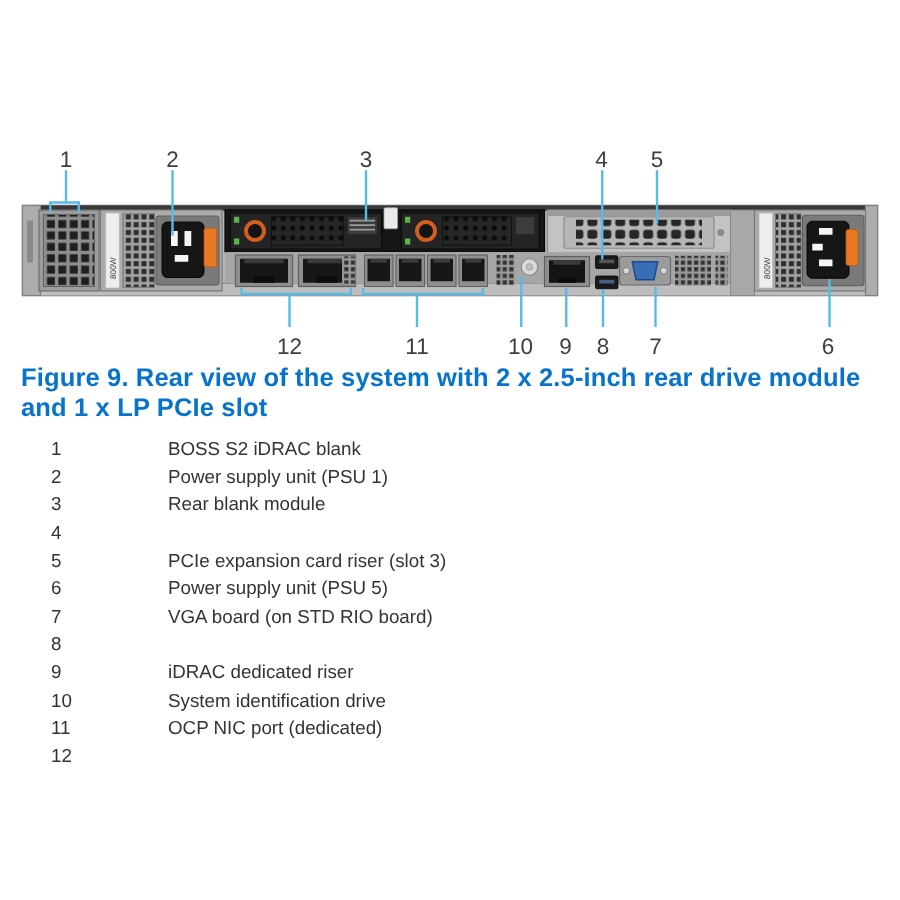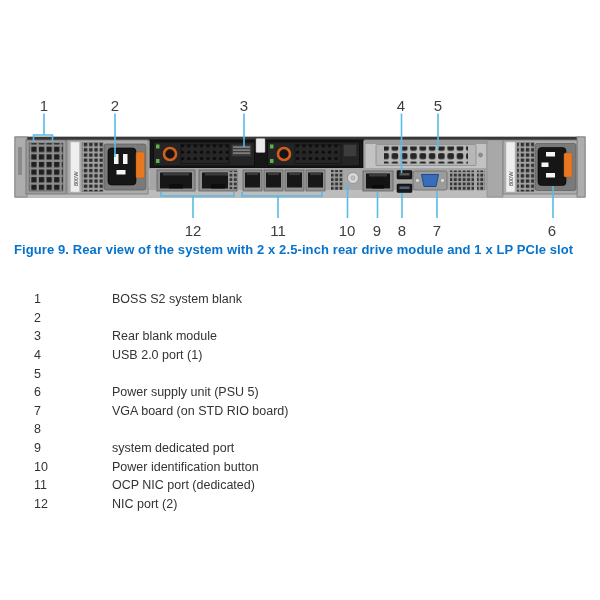--- a/index.html
+++ b/index.html
@@ -2,21 +2,21 @@
 <html><head>
 <meta charset="utf-8">
 <style>
   html,body{margin:0;padding:0;background:#fff;}
   #page{position:relative;width:600px;height:600px;background:#fff;overflow:hidden;
         font-family:"Liberation Sans",sans-serif;}
   #rear-view{position:absolute;left:0;top:85px;}
   svg text{font-family:"Liberation Sans",sans-serif;}
   .callout-num{font-size:15px;fill:#3e3e3e;}
   #figure-caption{position:absolute;left:14px;top:242px;width:580px;
-        font-size:13px;font-weight:bold;color:#0673cc;letter-spacing:0.1px;}
+        font-size:17px;font-weight:bold;color:#0673cc;letter-spacing:0.1px;}
   #legend{position:absolute;left:0;top:290px;width:100%;font-size:12.5px;color:#333;}
   .legend-row{display:flex;height:18.6px;align-items:center;}
   .legend-row .num{margin-left:34px;width:78px;flex:0 0 78px;}
   .legend-row .desc{flex:1;}
 </style>
 </head>
 <body>
 
 <div id="page">
 
@@ -220,58 +220,58 @@
       <text class="callout-num" x="437" y="151">7</text>
       <text class="callout-num" x="552" y="151">6</text>
     </g>
   </svg>
 
   <div id="figure-caption">Figure 9. Rear view of the system with 2 x 2.5-inch rear drive module and 1 x LP PCIe slot</div>
 
   <div id="legend">
     <div class="legend-row">
       <span class="num">1</span>
-      <span class="desc">BOSS S2 system blank</span>
+      <span class="desc">BOSS S2 iDRAC blank</span>
     </div>
     <div class="legend-row">
       <span class="num">2</span>
+      <span class="desc">Power supply unit (PSU 1)</span>
     </div>
     <div class="legend-row">
       <span class="num">3</span>
       <span class="desc">Rear blank module</span>
     </div>
     <div class="legend-row">
       <span class="num">4</span>
-      <span class="desc">USB 2.0 port (1)</span>
     </div>
     <div class="legend-row">
       <span class="num">5</span>
+      <span class="desc">PCIe expansion card riser (slot 3)</span>
     </div>
     <div class="legend-row">
       <span class="num">6</span>
       <span class="desc">Power supply unit (PSU 5)</span>
     </div>
     <div class="legend-row">
       <span class="num">7</span>
       <span class="desc">VGA board (on STD RIO board)</span>
     </div>
     <div class="legend-row">
       <span class="num">8</span>
     </div>
     <div class="legend-row">
       <span class="num">9</span>
-      <span class="desc">system dedicated port</span>
+      <span class="desc">iDRAC dedicated riser</span>
     </div>
     <div class="legend-row">
       <span class="num">10</span>
-      <span class="desc">Power identification button</span>
+      <span class="desc">System identification drive</span>
     </div>
     <div class="legend-row">
       <span class="num">11</span>
       <span class="desc">OCP NIC port (dedicated)</span>
     </div>
     <div class="legend-row">
       <span class="num">12</span>
-      <span class="desc">NIC port (2)</span>
     </div>
   </div>
 
 </div>
 
 </body></html>

